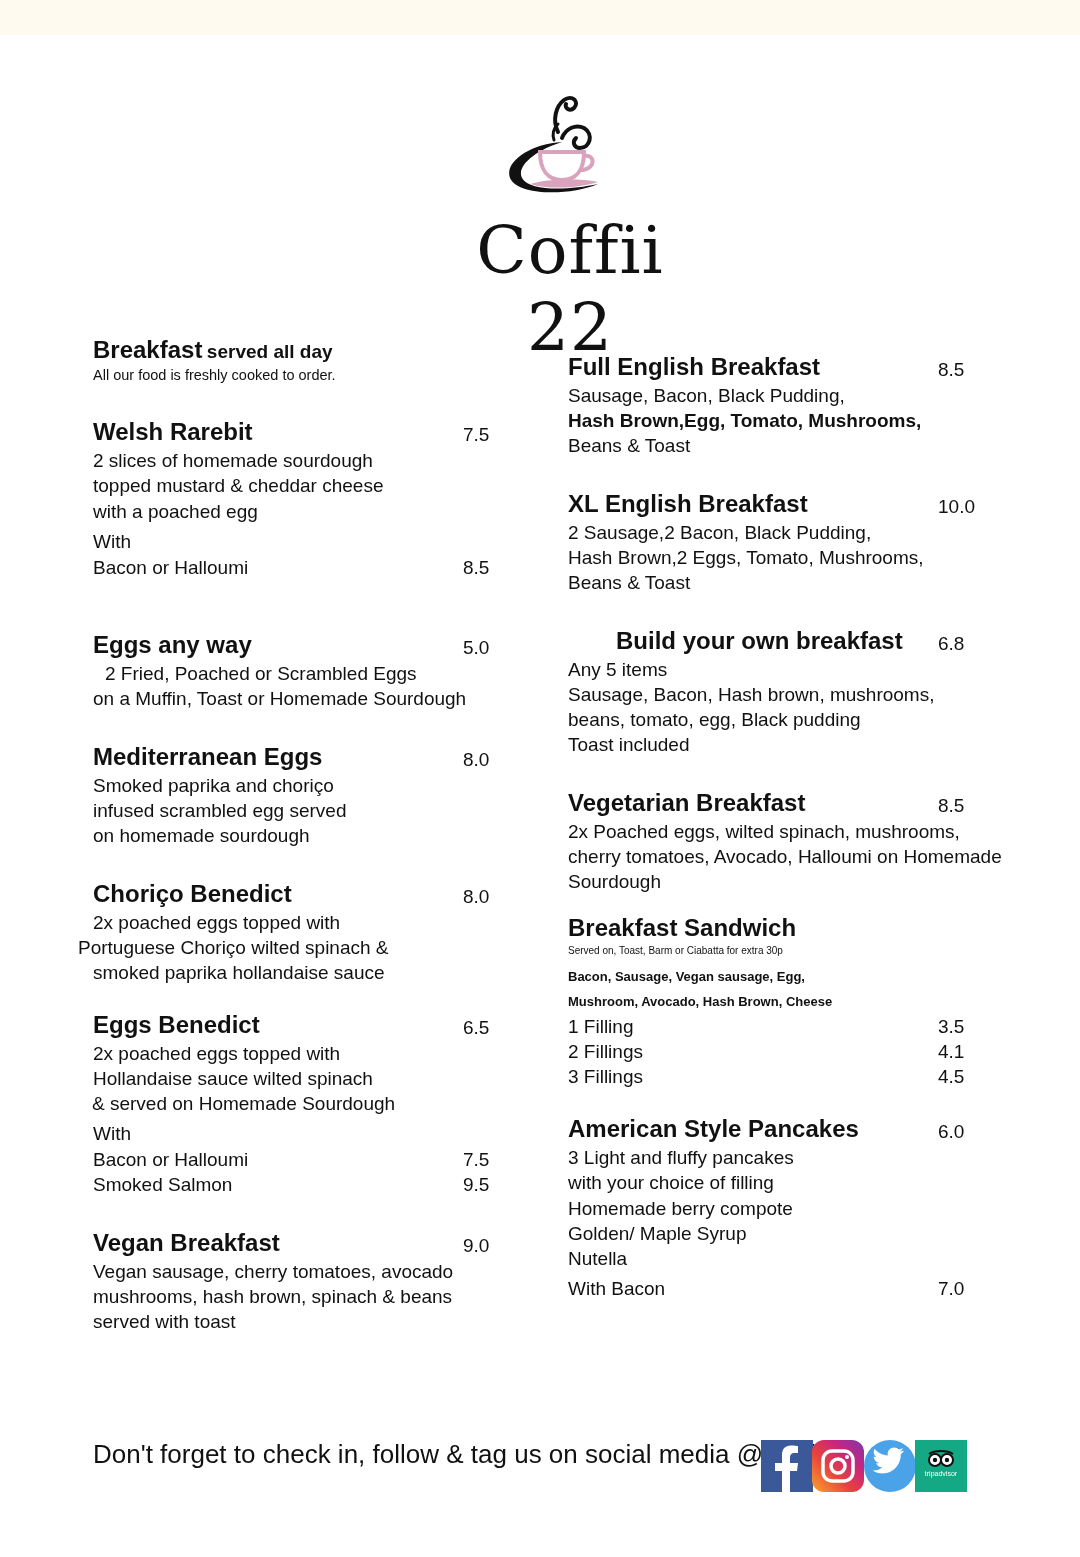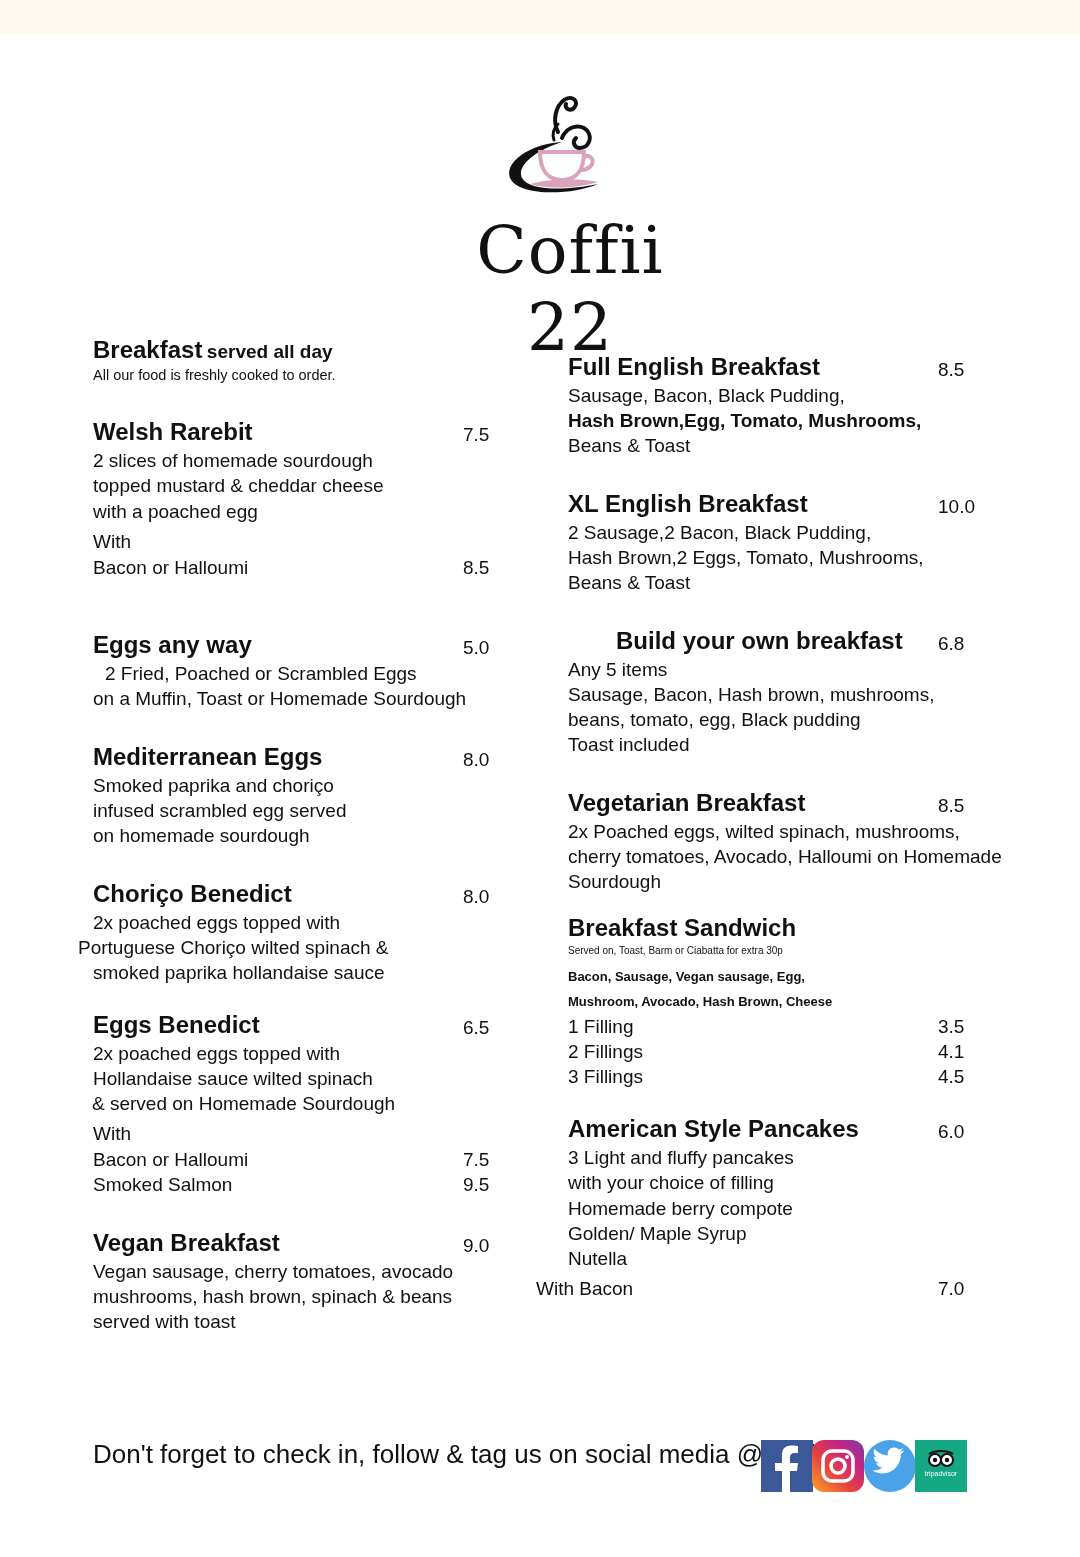--- a/index.html
+++ b/index.html
@@ -162,21 +162,21 @@
 </div>
 
 <div>
   <div class="abs item-title" style="left:568px; top:1115px;">American Style Pancakes</div>
   <div class="abs price" style="left:938px; top:1121px;">6.0</div>
   <div class="abs line" style="left:568px; top:1145px;">3 Light and fluffy pancakes</div>
   <div class="abs line" style="left:568px; top:1170px;">with your choice of filling</div>
   <div class="abs line" style="left:568px; top:1196px;">Homemade berry compote</div>
   <div class="abs line" style="left:568px; top:1221px;">Golden/ Maple Syrup</div>
   <div class="abs line" style="left:568px; top:1246px;">Nutella</div>
-  <div class="abs line" style="left:536px; top:1276px;">With Bacon</div>
+  <div class="abs line" style="left:568px; top:1276px;">With Bacon</div>
   <div class="abs line" style="left:938px; top:1276px;">7.0</div>
 </div>
 
 <div class="abs footer-text" style="left:93px; top:1439px;">Don't forget to check in,  follow &amp; tag us on social media @coffii22</div>
 
 <div class="social">
   <div class="fb">
     <svg width="52" height="52" viewBox="0 0 52 52">
       <path d="M29 52 V31 H36 L37 23 H29 V18 C29 15 30 13 34 13 H37 V6 C36 6 33 5.5 30 5.5 C24 5.5 21 9 21 15 V23 H14 V31 H21 V52 Z" fill="#fff"></path>
     </svg>

